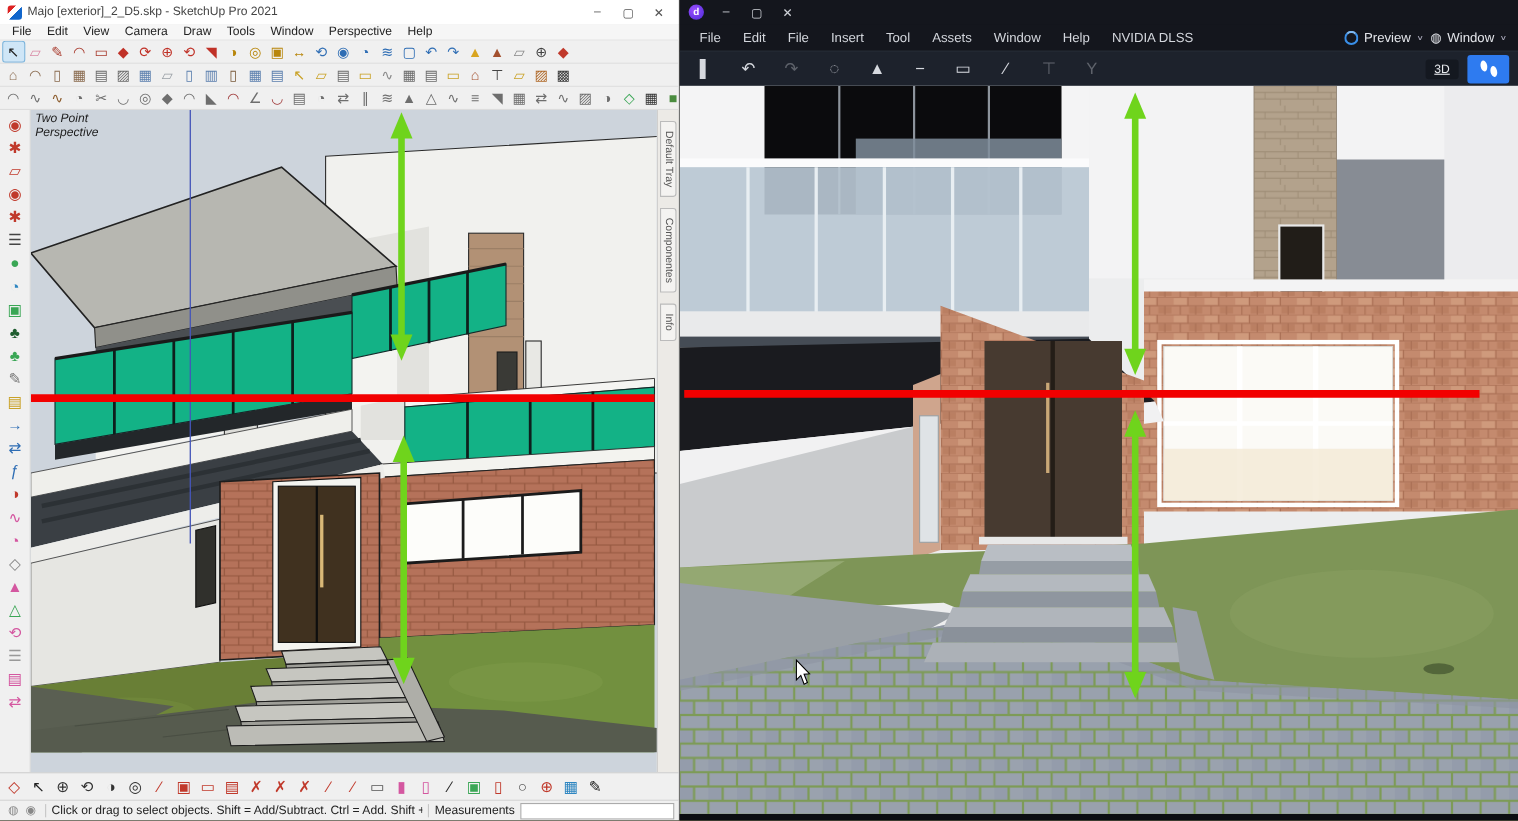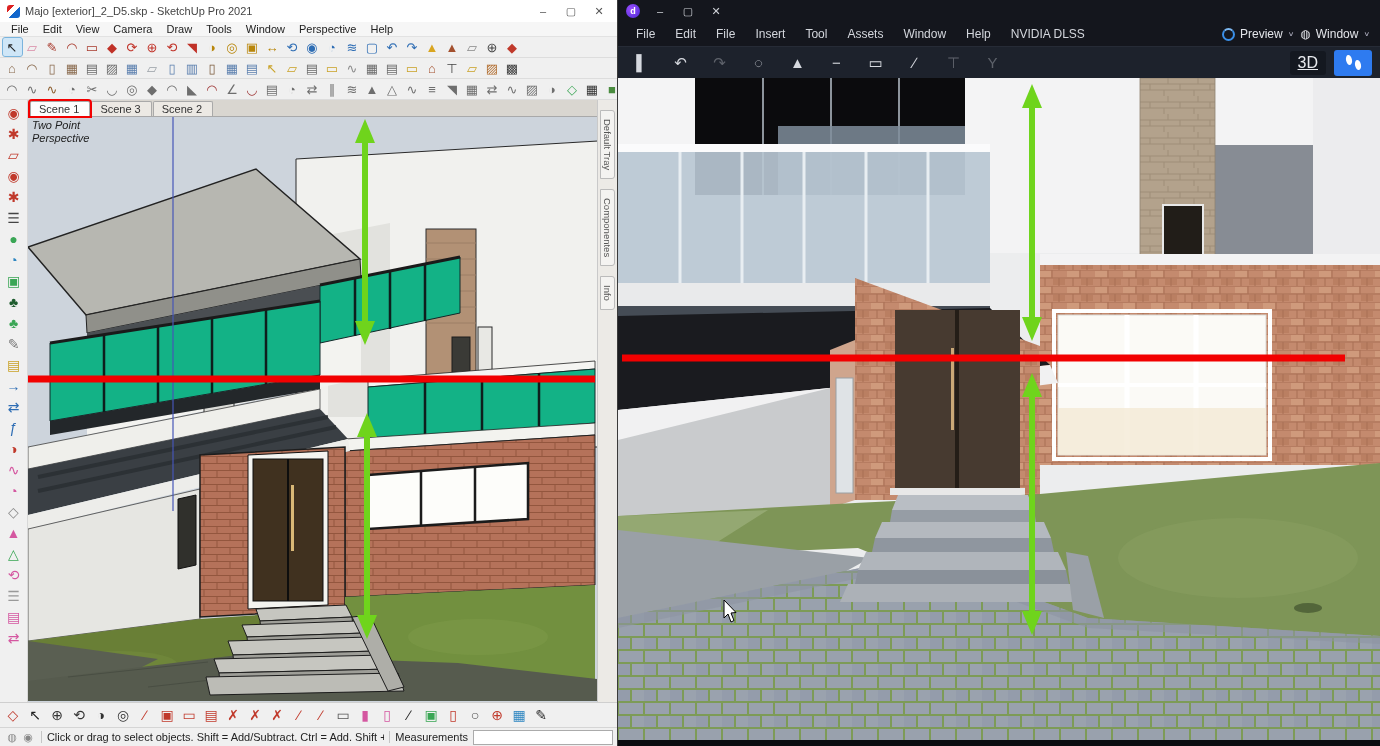--- a/index.html
+++ b/index.html
@@ -46,21 +46,21 @@
   .d5-titlebar .winbtn{color:#cfd2d8;}
   .d5-menubar{height:24px;display:flex;align-items:center;background:#14161d;padding-left:8px;flex:0 0 auto;}
   .d5-menubar .menu-item{font-size:12px;color:#d3d6dc;padding:0 10px;}
   .d5-menubar-right{margin-left:auto;display:flex;align-items:center;gap:6px;padding-right:10px;}
   .d5-chip{display:flex;align-items:center;gap:5px;color:#e3e5ea;font-size:12px;}
   .preview-circle{width:13px;height:13px;border-radius:50%;border:2px solid #3a8fe8;border-top-color:#7db8f2;}
   .chev{font-size:9px;color:#aab;transform:scaleY(.7);}
   .d5-toolbar{height:32px;display:flex;align-items:center;background:#1d222c;padding-left:8px;gap:2px;flex:0 0 auto;border-top:1px solid #262b36;}
   .d5-toolbar .icn{width:30px;height:24px;font-size:15px;color:#cfd3da;border-radius:3px;}
   .d5-toolbar-right{margin-left:auto;display:flex;align-items:center;gap:8px;padding-right:8px;}
-  .btn-3d{color:#e8eaee;font-size:16px;background:#141820;border-radius:3px;padding:3px 8px;text-decoration:underline;}
+  .btn-3d{color:#e8eaee;font-size:11px;background:#141820;border-radius:3px;padding:3px 8px;text-decoration:underline;}
   .walk-btn{position:relative;width:38px;height:26px;background:#2e7bf0;border-radius:3px;}
   .walk-btn::before,.walk-btn::after{content:"";position:absolute;width:6px;height:10px;border-radius:50%;background:#fff;}
   .walk-btn::before{left:12px;top:5px;transform:rotate(-12deg);}
   .walk-btn::after{left:21px;top:10px;transform:rotate(-12deg);}
   .d5-viewport{position:relative;flex:1;min-height:0;background:#ecedee;overflow:hidden;}
   .d5-bottom{height:6px;background:#0b0d11;flex:0 0 auto;}
 
   svg{display:block;}
 </style>
 </head>
@@ -201,25 +201,20 @@
           <span class="icn" style="color: rgb(136, 136, 136);">◇</span>
           <span class="icn" style="color: rgb(212, 87, 160);">▲</span>
           <span class="icn" style="color: rgb(58, 166, 85);">△</span>
           <span class="icn" style="color: rgb(212, 87, 160);">⟲</span>
           <span class="icn" style="color: rgb(153, 153, 153);">☰</span>
           <span class="icn" style="color: rgb(212, 87, 160);">▤</span>
           <span class="icn" style="color: rgb(212, 87, 160);">⇄</span>
         </div>
 
       <div class="su-center">
-        <div class="scene-tabbar">
-            <div class="scene-tab active">Scene 1</div>
-            <div class="scene-tab">Scene 3</div>
-            <div class="scene-tab">Scene 2</div>
-          </div>
 
         <div class="su-viewport">
           <div class="vp-label">
             <div>Two Point</div>
             <div>Perspective</div>
           </div>
           <svg width="570" height="584" viewBox="0 0 570 584">
             <defs>
               <pattern id="bkSU" patternUnits="userSpaceOnUse" width="26" height="14">
                 <rect width="26" height="14" fill="#b5725a"></rect>

